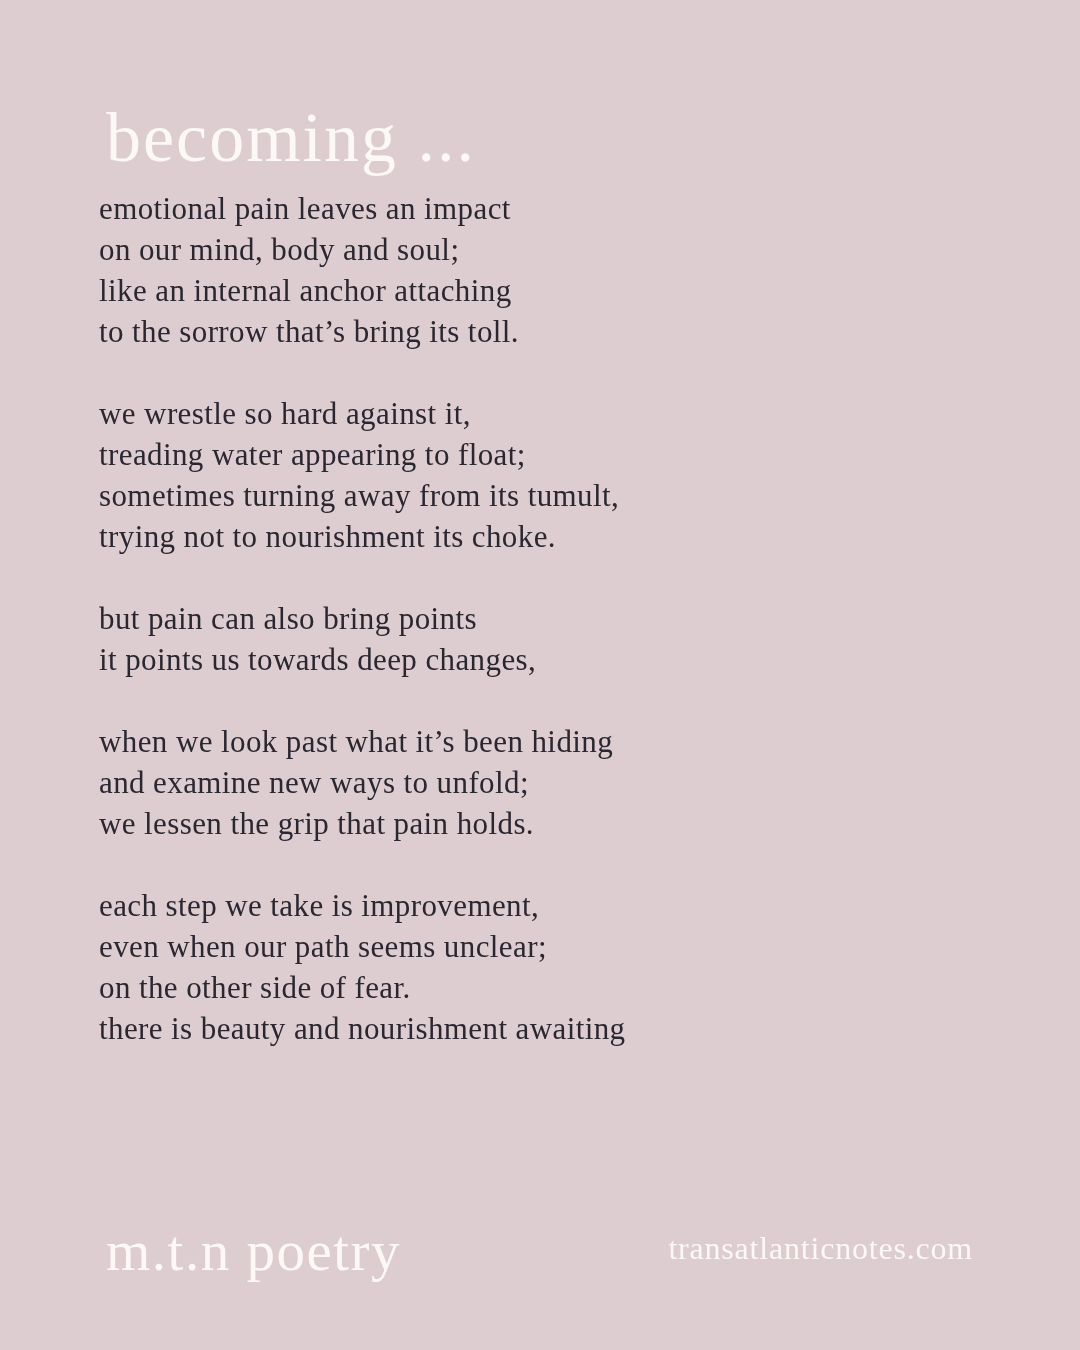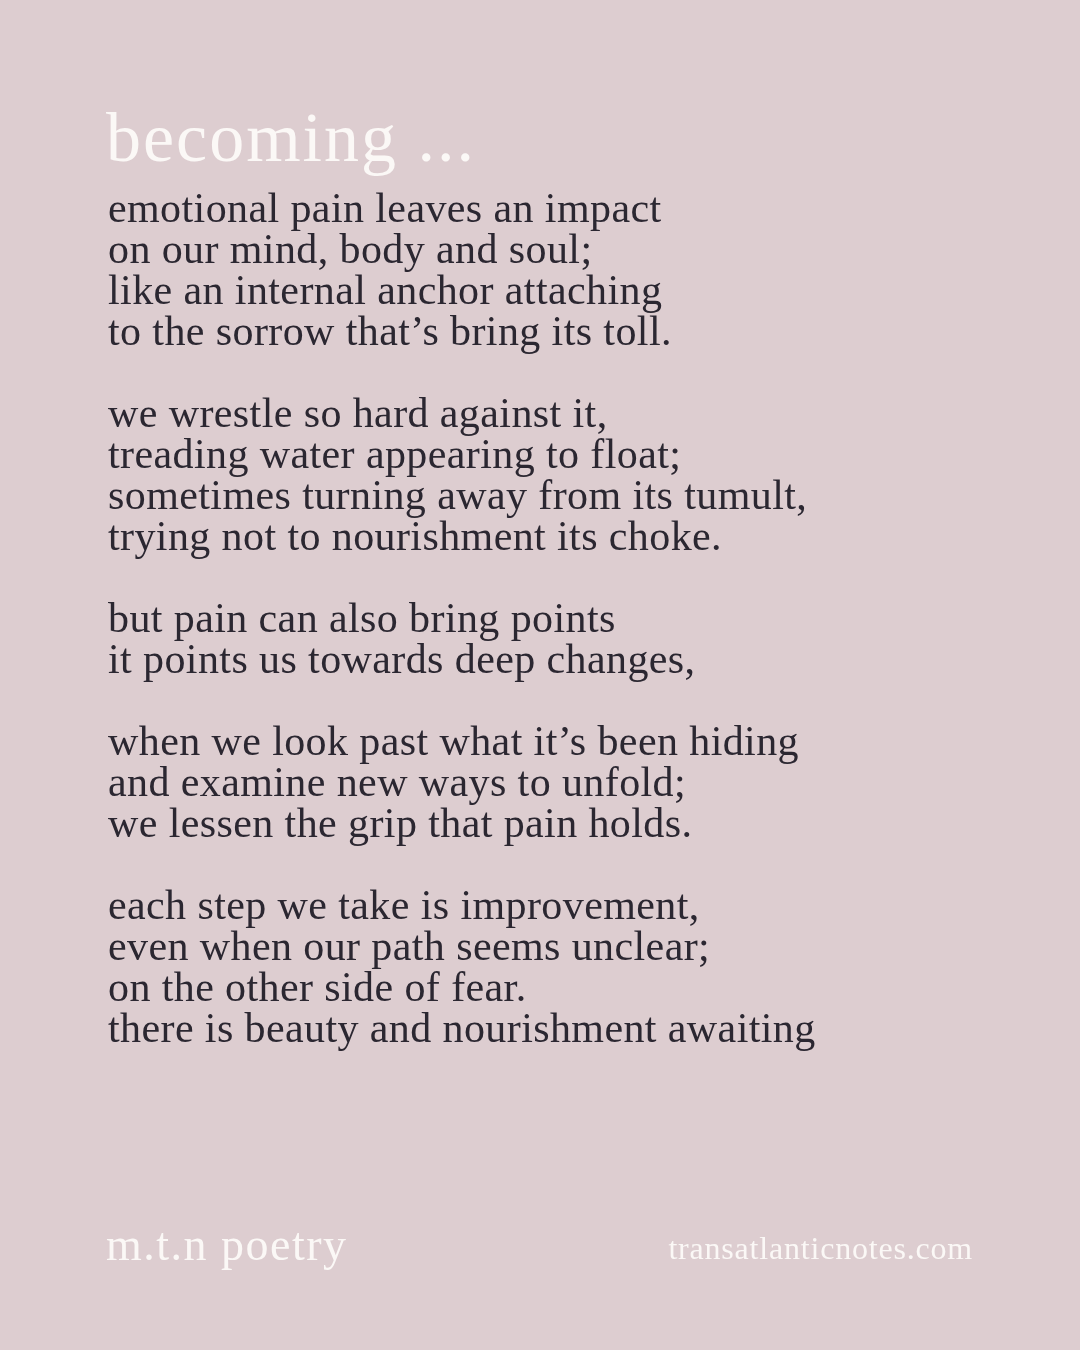--- a/index.html
+++ b/index.html
@@ -20,38 +20,38 @@
     top: 55px;
     font-size: 70px;
     font-weight: 400;
     letter-spacing: 2px;
     color: #fbf8f6;
     line-height: 1.1;
     margin-top: 44px;
   }
   .poem-body {
     position: absolute;
-    left: 108px;
+    left: 99px;
     top: 188px;
     color: #2b2731;
-    font-size: 42px;
+    font-size: 31px;
     line-height: 41px;
     letter-spacing: 0.4px;
   }
   .stanza {
     margin: 0 0 41px 0;
   }
   .line {
     white-space: nowrap;
   }
   .brand-signature {
     position: absolute;
     left: 106px;
     top: 1222px;
-    font-size: 46px;
+    font-size: 57px;
     font-weight: 400;
     letter-spacing: 1.5px;
     color: #fbf8f6;
     line-height: 1;
   }
   .website-url {
     position: absolute;
     right: 107px;
     top: 1232px;
     font-size: 32px;

